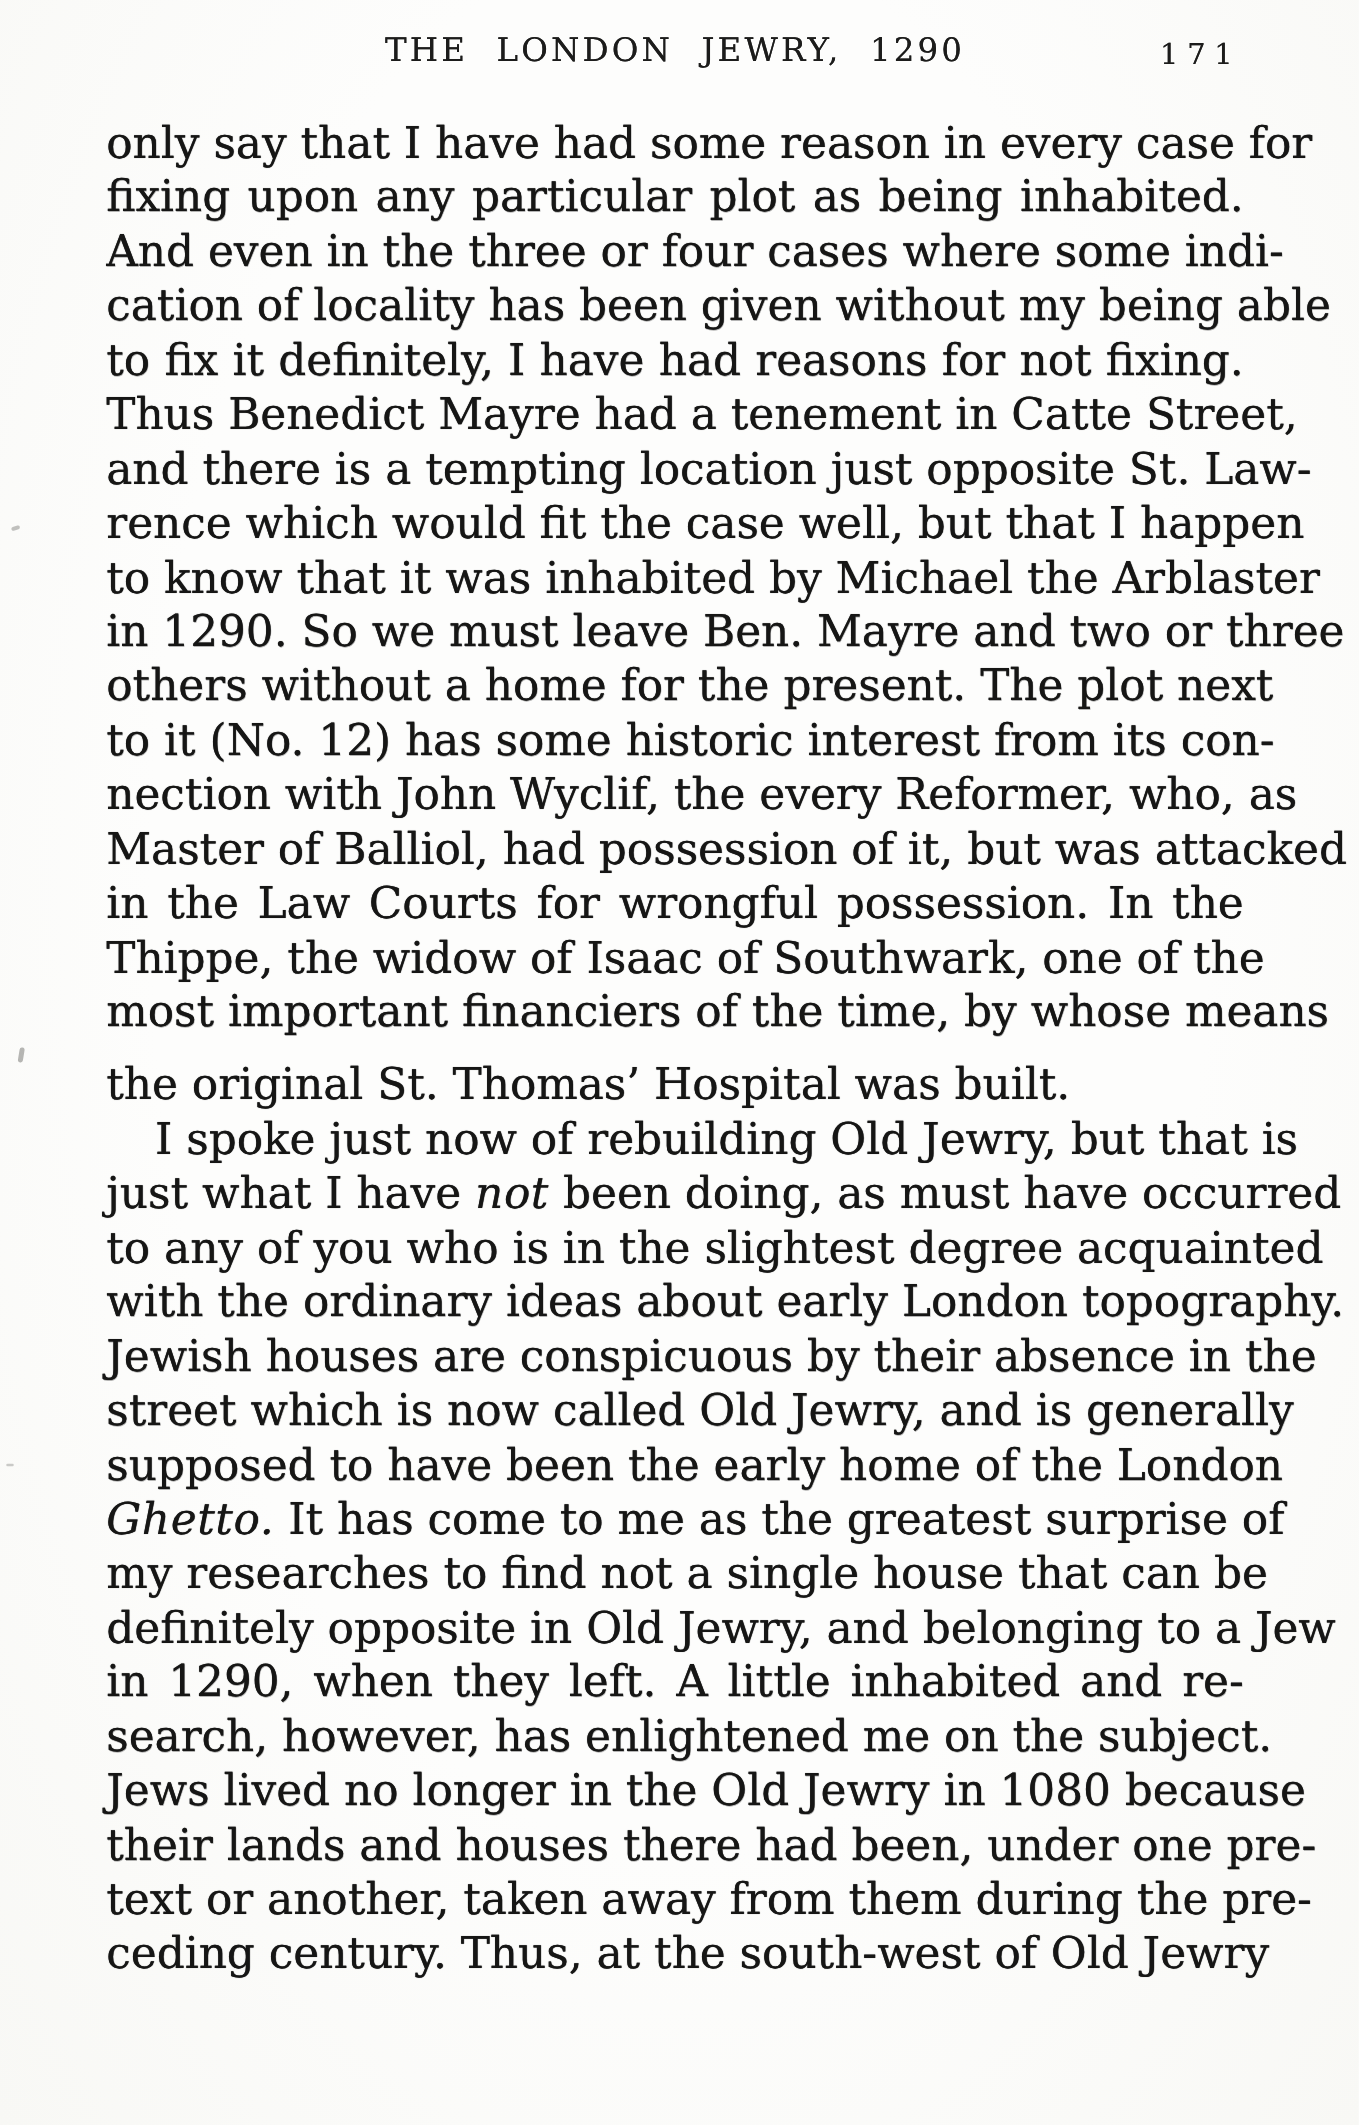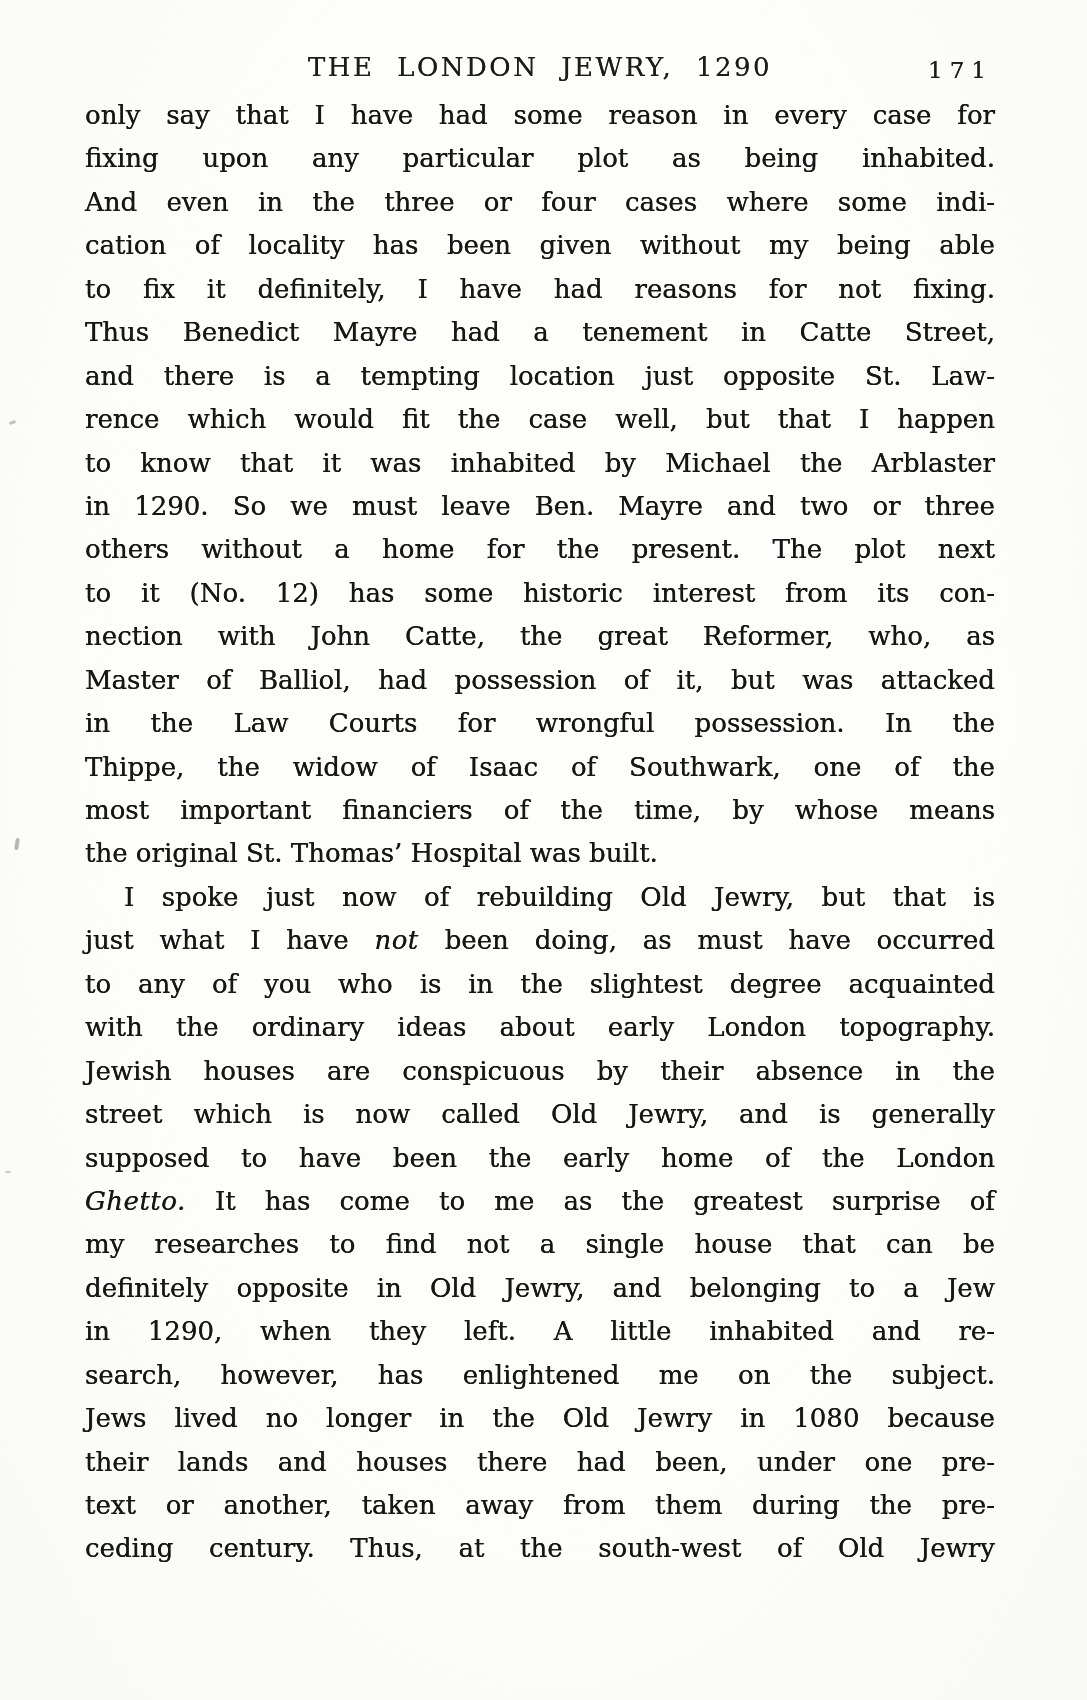--- a/index.html
+++ b/index.html
@@ -17,21 +17,21 @@
     color: #191918;
   }
   .text-block {
     position: absolute;
     left: 85px;
     top: 0;
     width: 910px;
   }
   .running-head {
     position: absolute;
-    top: 46px;
+    top: 20px;
     left: 0;
     width: 100%;
     height: 43px;
     line-height: 43px;
   }
   .head-title {
     display: block;
     text-align: center;
     font-size: 26px;
     letter-spacing: 2.5px;
@@ -46,33 +46,34 @@
     font-size: 23px;
     letter-spacing: 7px;
     color: #1c1c1b;
     text-shadow: 0 0 0.5px rgba(25,25,25,0.85);
   }
   .body-text {
     position: absolute;
     top: 94px;
     left: 0;
     width: 910px;
-    font-size: 26px;
+    font-size: 35px;
     color: #161615;
     text-shadow: 0 0 0.55px rgba(22,22,22,0.9), 0.4px 0.4px 0.5px rgba(22,22,22,0.28);
   }
   .line {
     height: 43.45px;
     line-height: 43.45px;
     text-align: justify;
     text-align-last: justify;
     white-space: nowrap; 
   }
   .line.unjust {
     text-align-last: left;
+    margin-top: 15px;
   }
   .line.indent {
     padding-left: 39px;
   }
   .line i {
     font-style: italic;
     letter-spacing: 0.5px;
   }
   
   .speck {
@@ -103,21 +104,21 @@
         <div class="line">And even in the three or four cases where some indi-</div>
         <div class="line">cation of locality has been given without my being able</div>
         <div class="line">to fix it definitely, I have had reasons for not fixing.</div>
         <div class="line">Thus Benedict Mayre had a tenement in Catte Street,</div>
         <div class="line">and there is a tempting location just opposite St. Law-</div>
         <div class="line">rence which would fit the case well, but that I happen</div>
         <div class="line">to know that it was inhabited by Michael the Arblaster</div>
         <div class="line">in 1290. So we must leave Ben. Mayre and two or three</div>
         <div class="line">others without a home for the present. The plot next</div>
         <div class="line">to it (No. 12) has some historic interest from its con-</div>
-        <div class="line">nection with John Catte, the great Reformer, who, as</div>
+        <div class="line">nection with John Wyclif, the every Reformer, who, as</div>
         <div class="line">Master of Balliol, had possession of it, but was attacked</div>
         <div class="line">in the Law Courts for wrongful possession. In the</div>
         <div class="line">Thippe, the widow of Isaac of Southwark, one of the</div>
         <div class="line">most important financiers of the time, by whose means</div>
         <div class="line unjust">the original St. Thomas’ Hospital was built.</div>
         <div class="line indent">I spoke just now of rebuilding Old Jewry, but that is</div>
         <div class="line">just what I have <i>not</i> been doing, as must have occurred</div>
         <div class="line">to any of you who is in the slightest degree acquainted</div>
         <div class="line">with the ordinary ideas about early London topography.</div>
         <div class="line">Jewish houses are conspicuous by their absence in the</div>

